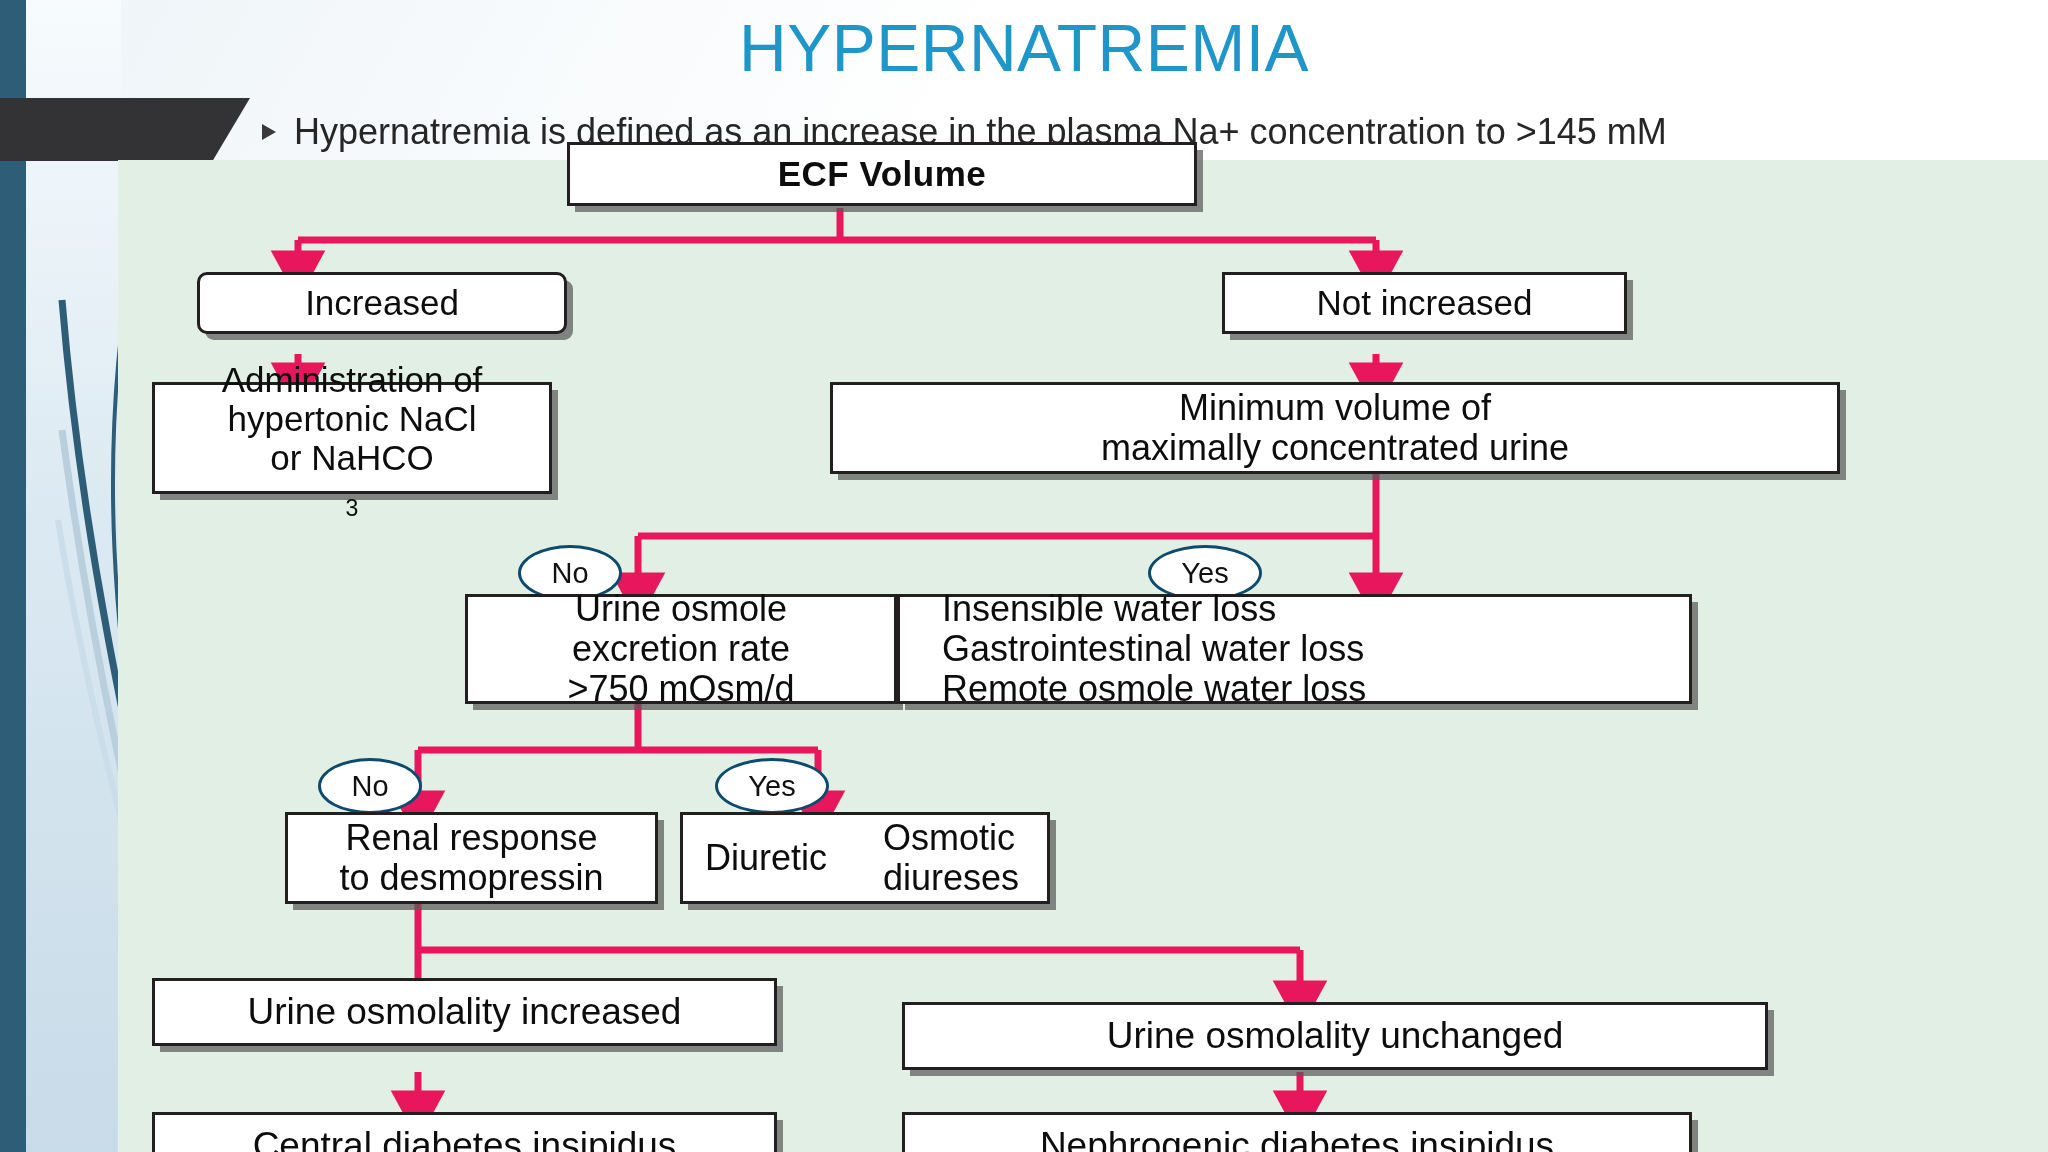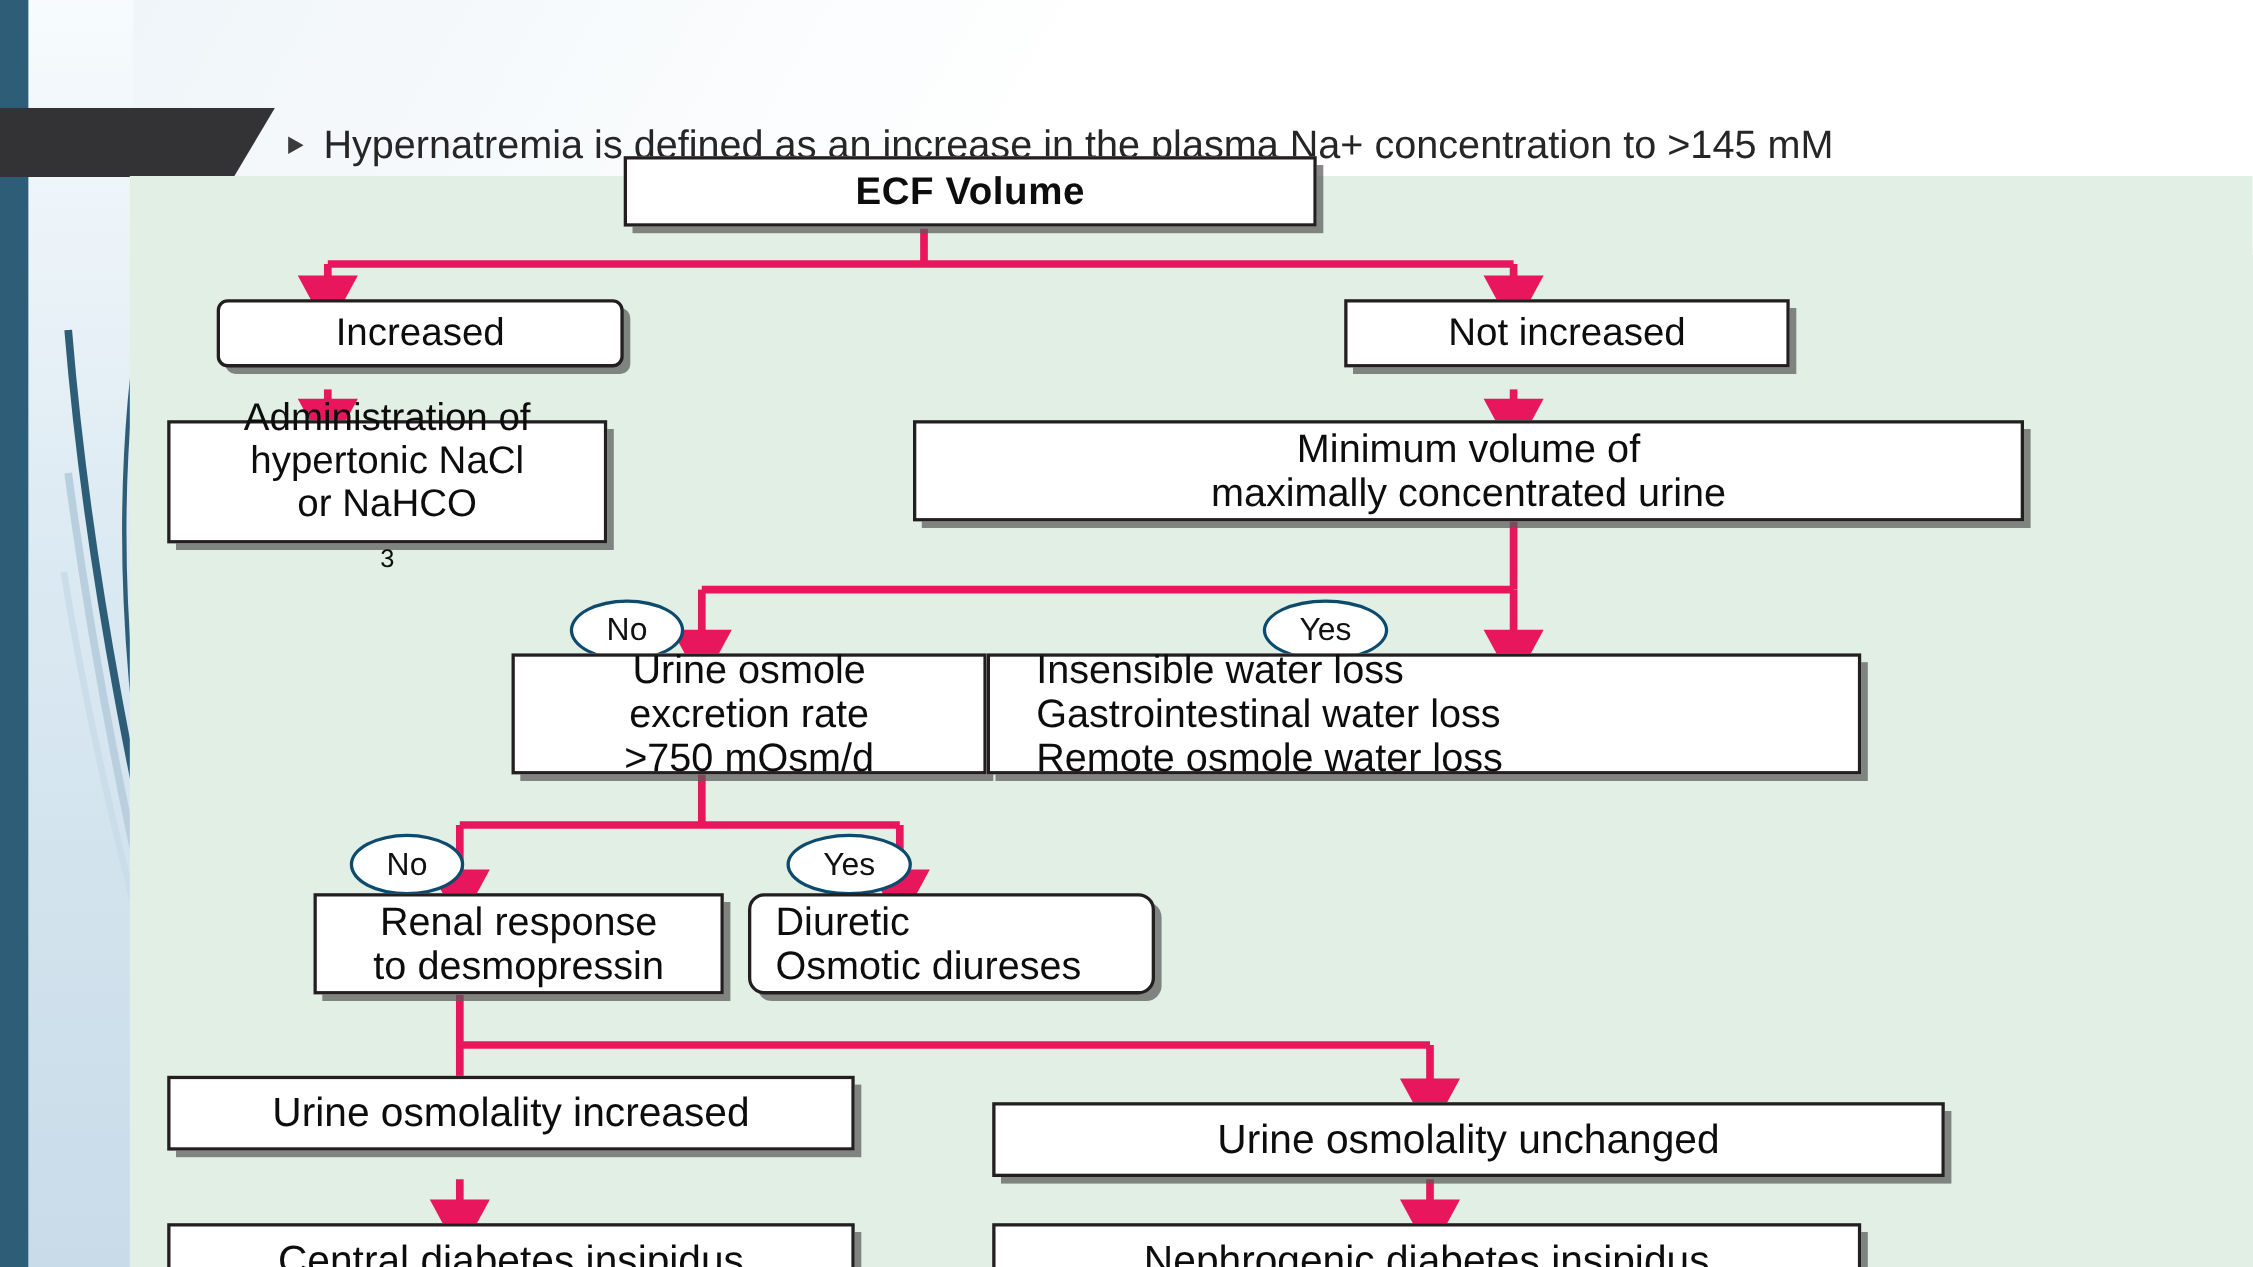--- a/index.html
+++ b/index.html
@@ -55,20 +55,21 @@
 
   <svg class="swoosh" viewBox="0 0 260 1152" preserveAspectRatio="none">
     <path d="M145 190 C 95 420, 100 640, 185 1010" fill="none" stroke="#2e5d77" stroke-width="4"></path>
     <path d="M 62 300 C 80 520, 120 720, 195 1040" fill="none" stroke="#2e5d77" stroke-width="7"></path>
     <path d="M 62 430 C 90 640, 130 830, 200 1100" fill="none" stroke="#b9cfdd" stroke-width="7"></path>
     <path d="M 58 520 C 90 720, 140 900, 205 1120" fill="none" stroke="#cbdde8" stroke-width="6"></path>
   </svg>
 
   <div class="banner"></div>
 
+  <div class="title">HYPERNATREMIA</div>
 
   <div class="bulletrow">
     <svg class="bullet-marker" viewBox="0 0 22 22">
       <path d="M4 3 L18 11 L4 19 Z" fill="#3a3a3a"></path>
     </svg>
     <div class="bullet-text">Hypernatremia is defined as an increase in the plasma Na+ concentration to &gt;145 mM</div>
   </div>
 
   <div id="chart">
 
@@ -158,21 +159,21 @@
 
     <div class="pill" style="left:597px;top:598px;width:108px;height:50px;">
       <span>Yes</span>
     </div>
 
     <div class="node n-center" style="left:123px;top:652px;width:373px;height:92px;font-size:36px;flex-direction:column;">
       <span>Renal response</span>
       <span>to desmopressin</span>
     </div>
 
-    <div class="node n-left" style="left:518px;top:652px;width:370px;height:92px;font-size:36px;flex-direction:column;padding-left:22px;border-radius:15px;">
+    <div class="node n-left" style="left:518px;top:652px;width:370px;height:92px;font-size:36px;flex-direction:row;padding-left:8px;">
       <span>Diuretic</span>
       <span>Osmotic diureses</span>
     </div>
 
     <div class="node n-center" style="left:-10px;top:818px;width:625px;height:68px;font-size:37px;">
       <span>Urine osmolality increased</span>
     </div>
 
     <div class="node n-center" style="left:740px;top:842px;width:866px;height:68px;font-size:37px;">
       <span>Urine osmolality unchanged</span>

